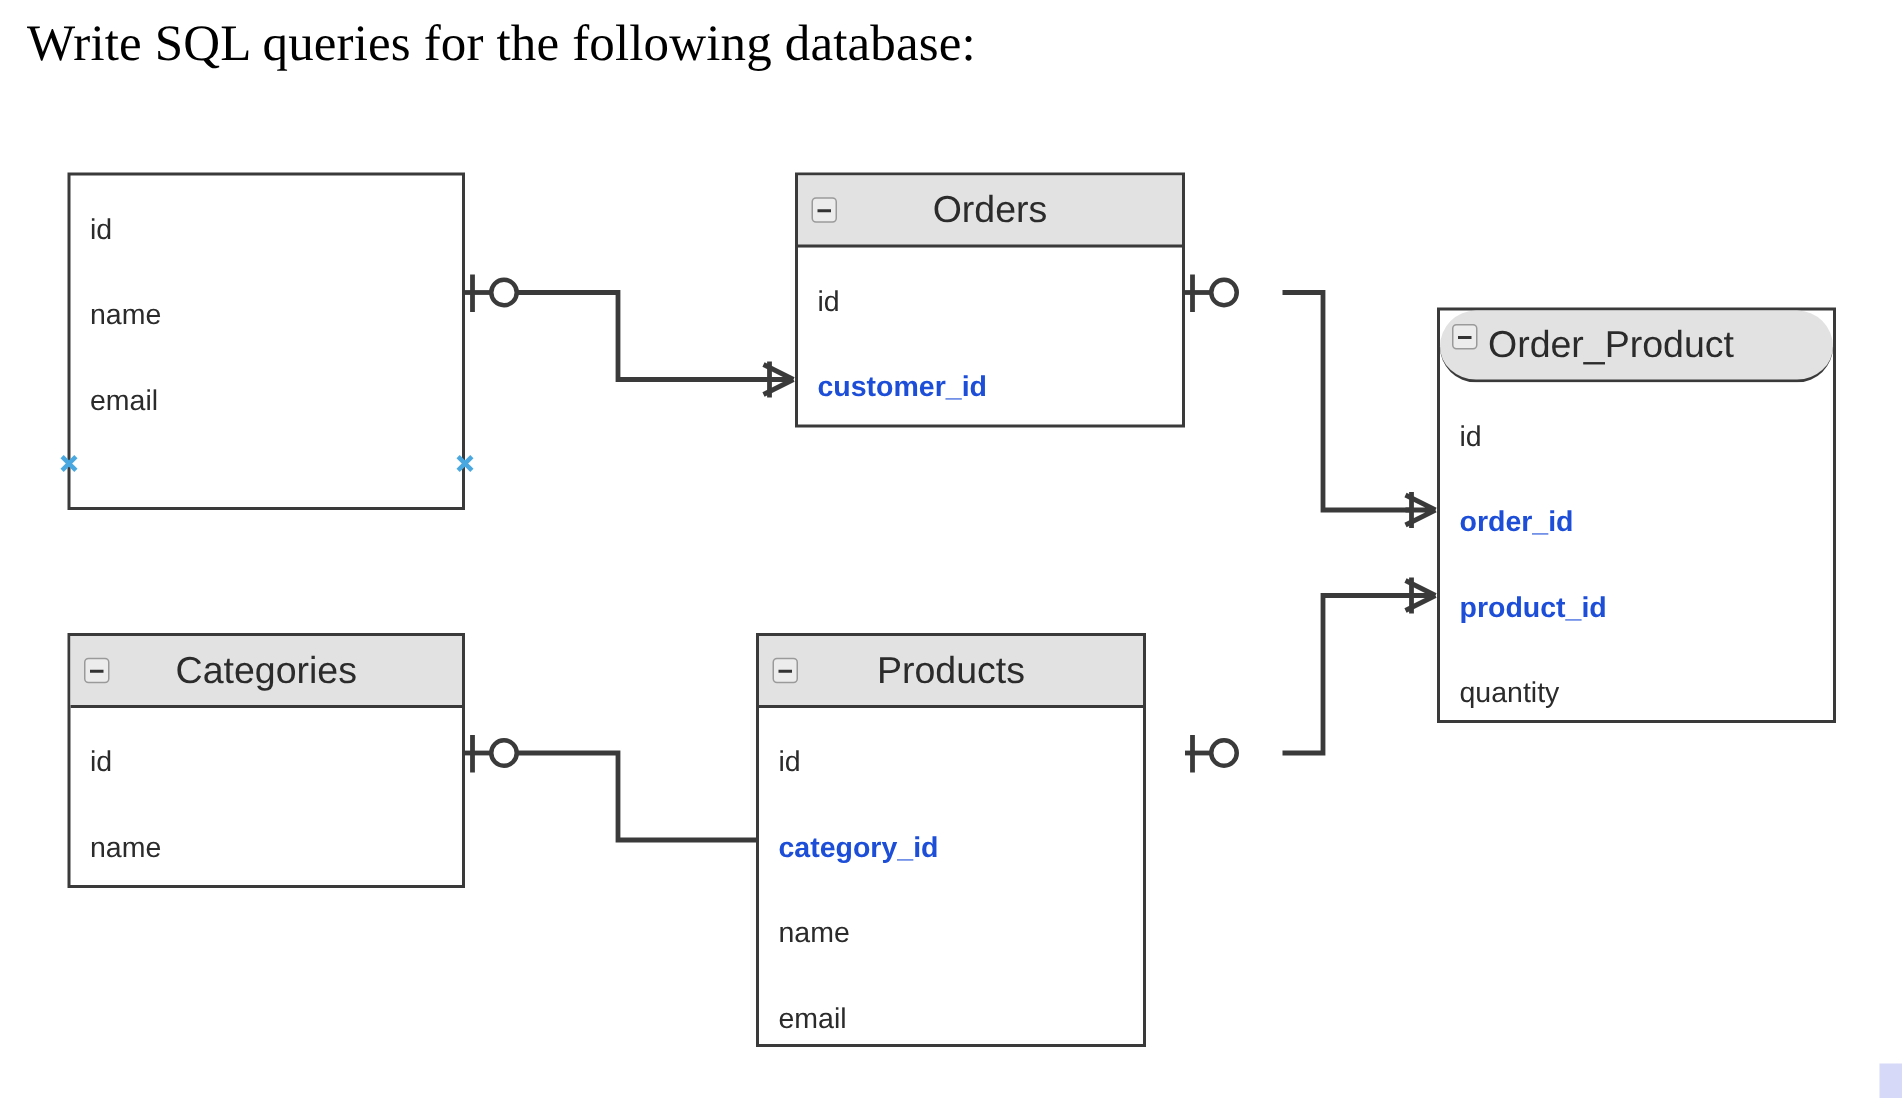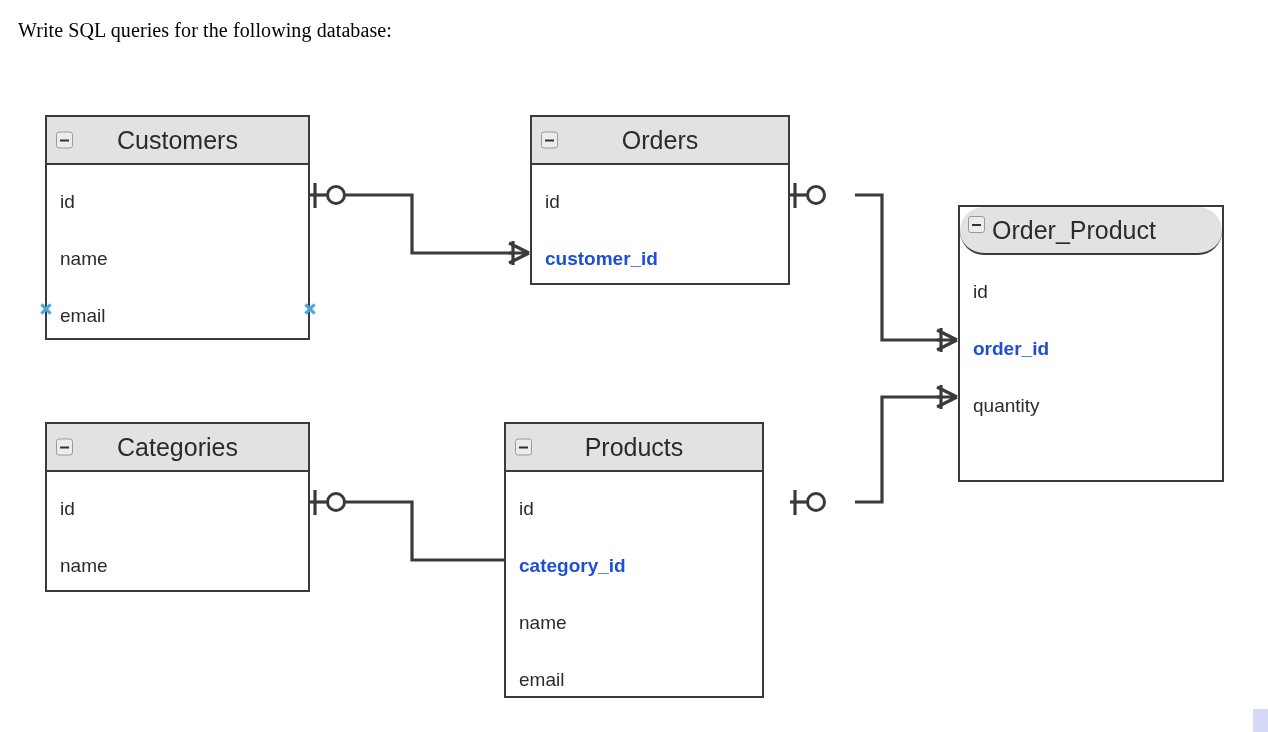--- a/index.html
+++ b/index.html
@@ -23,21 +23,21 @@
     width: 1268px;
     height: 732px;
   }
 
   
   .prompt-heading {
     position: absolute;
     left: 18px;
     top: 14px;
     font-family: "Liberation Serif", "DejaVu Serif", serif;
-    font-size: 20px;
+    font-size: 34px;
     line-height: 32px;
     color: #000000;
     white-space: nowrap;
     letter-spacing: 0.1px;
   }
 
   
   .wire-layer {
     position: absolute;
     left: 0; top: 0;
@@ -200,24 +200,20 @@
         <line x1="310" y1="502" x2="327" y2="502"></line>
         <circle cx="336" cy="502" r="8.5" fill="#ffffff" stroke="#3a3a3a" stroke-width="3"></circle>
         <line x1="513" y1="548" x2="513" y2="572"></line>
         <path d="M 529 560 L 509 550 M 529 560 L 509 570 M 529 560 L 509 560"></path>
       </g>
 
     </g>
   </svg>
 
   <div class="entity" style="left:45px; top:115px; width:265px; height:225px;">
-    <div class="entity-header">
-      <span class="collapse-icon"></span>
-      <span class="entity-title">Customers</span>
-    </div>
     <div class="entity-fields">
       <div class="field-row">
         <span class="field-name">id</span>
       </div>
       <div class="field-row">
         <span class="field-name">name</span>
       </div>
       <div class="field-row">
         <span class="field-name">email</span>
       </div>
@@ -244,20 +240,23 @@
       <span class="collapse-icon"></span>
       <span class="entity-title">Order_Product</span>
     </div>
     <div class="entity-fields">
       <div class="field-row">
         <span class="field-name">id</span>
       </div>
       <div class="field-row fk">
         <span class="field-name">order_id</span>
       </div>
+      <div class="field-row fk">
+        <span class="field-name">product_id</span>
+      </div>
       <div class="field-row">
         <span class="field-name">quantity</span>
       </div>
     </div>
   </div>
 
   <div class="entity" style="left:45px; top:422px; width:265px; height:170px;">
     <div class="entity-header">
       <span class="collapse-icon"></span>
       <span class="entity-title">Categories</span>

